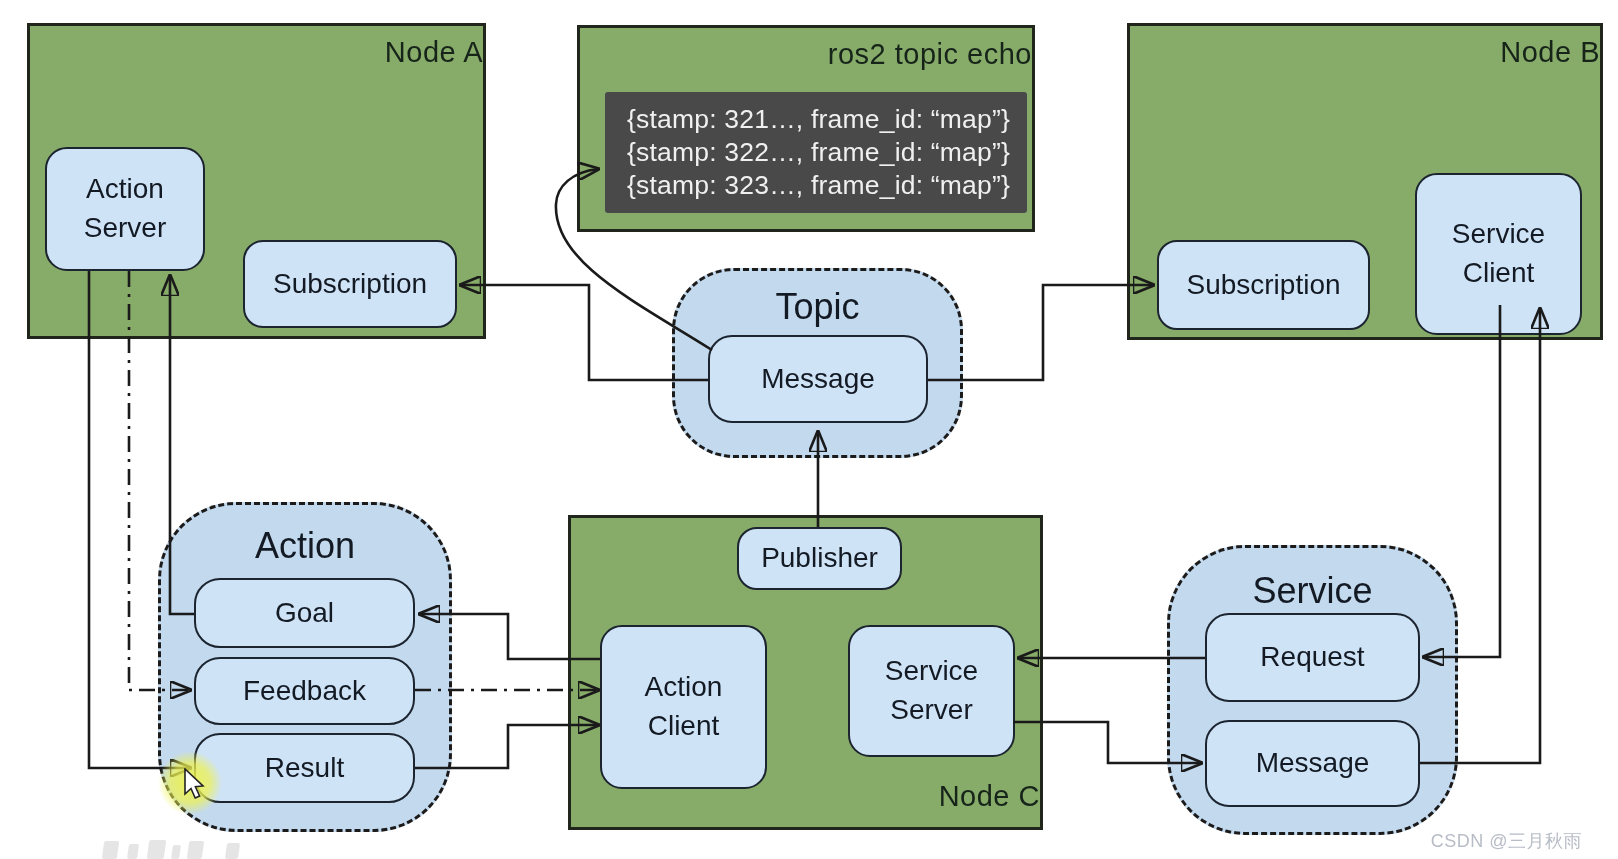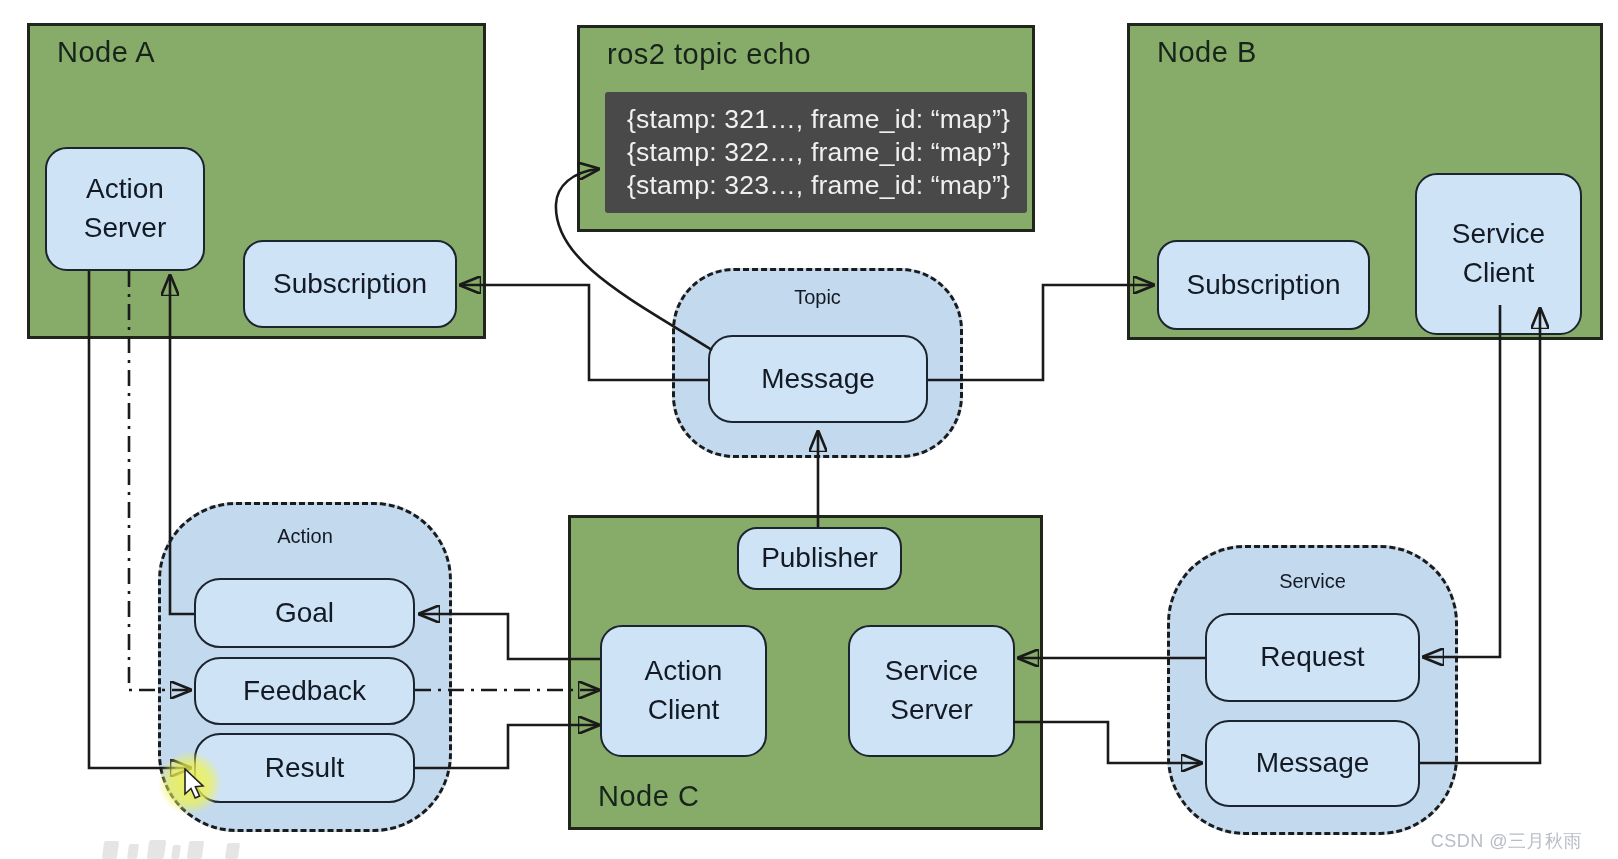--- a/index.html
+++ b/index.html
@@ -11,31 +11,31 @@
   html,body{margin:0;padding:0;background:#ffffff;}
   #stage{
     position:relative; width:1618px; height:859px; overflow:hidden;
     background:#ffffff; font-family:"Liberation Sans", sans-serif;
   }
   .gnode{
     position:absolute; background:var(--green);
     border:3px solid #20261c; box-sizing:border-box;
   }
   .gtitle{
-    position:absolute; left:0; right:0; top:10px; text-align:left;
+    position:absolute; left:0; right:0; top:10px; text-align:right;
     font-size:29px; color:var(--title-text); letter-spacing:.5px;margin-left:27px;
   }
   .gtitle.bottom{ top:auto; bottom:14px; }
   .blob{
     position:absolute; background:var(--blob-blue);
     border:3px dashed #1b1b1b; box-sizing:border-box;
   }
   .blob-label{
     position:absolute; left:0; right:0; text-align:center;
-    font-size:20px; color:var(--label-text);
+    font-size:36px; color:var(--label-text);
   }
   .bbox{
     position:absolute; background:var(--box-blue);
     border:2.5px solid #1c2430; box-sizing:border-box;
     display:flex; align-items:center; justify-content:center; text-align:center;
     font-size:28px; color:var(--label-text); line-height:1.38;
   }
   .terminal{
     position:absolute; background:var(--terminal-bg); border-radius:3px;
     display:flex; flex-direction:column; justify-content:center;
@@ -128,21 +128,21 @@
   </div>
 
   <div class="bbox" style="left:1415px;top:173px;width:167px;height:162px;border-radius:22px">
     <span style="width:120px">Service Client</span>
   </div>
 
   <div class="bbox" style="left:737px;top:527px;width:165px;height:63px;border-radius:20px">
     <span>Publisher</span>
   </div>
 
-  <div class="bbox" style="left:600px;top:625px;width:167px;height:132px;border-radius:22px">
+  <div class="bbox" style="left:600px;top:625px;width:167px;height:164px;border-radius:22px">
     <span style="width:120px">Action Client</span>
   </div>
 
   <div class="bbox" style="left:848px;top:625px;width:167px;height:132px;border-radius:22px">
     <span style="width:125px">Service Server</span>
   </div>
 
   <div class="bbox" style="left:194px;top:578px;width:221px;height:70px;border-radius:26px">
     <span>Goal</span>
   </div>

